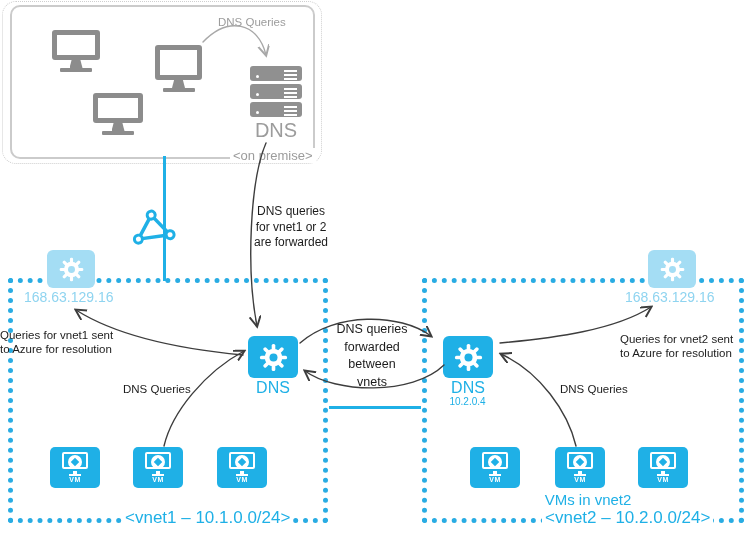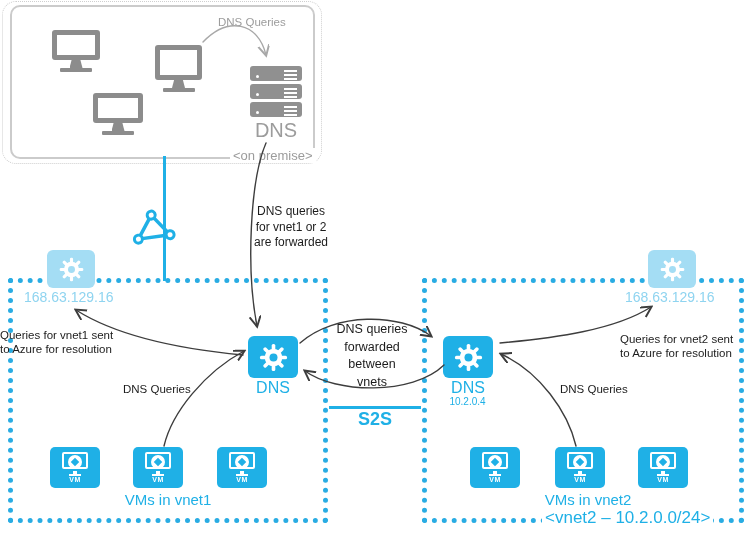--- a/index.html
+++ b/index.html
@@ -170,28 +170,27 @@
   </div>
   <div class="vm" style="left:217px;top:447px">
     <div class="vm-scr"></div>
       <div class="vm-circ">
         <i></i>
       </div>
       <div class="vm-neck"></div>
       <div class="vm-base"></div>
     <div class="vm-label">VM</div>
   </div>
-  <div class="lbl cyan center" style="left:98px;top:491px;width:140px;font-size:15px">VMs in vnet1</div>
+  <div class="lbl cyan whitebg" style="left:122px;top:508px;font-size:17px;z-index:2">&lt;vnet1 – 10.1.0.0/24&gt;</div>
 
   <div class="lbl black-note center" style="left:327px;top:321px;width:90px;font-size:12.5px;line-height:17.5px">DNS queries
 forwarded
 between
 vnets</div>
   <div class="cyan-line" style="left:329px;top:406px;width:92px;height:3px"></div>
-  <div class="lbl cyan center" style="left:330px;top:409px;width:90px;font-size:18px;font-weight:600">S2S</div>
 
   <div class="gearbox light" style="left:648px;top:250px">
     <svg width="27" height="27" viewBox="0 0 24 24">
       <g fill="#fff">
         <rect x="10.6" y="1.5" width="2.8" height="21" rx="1.2"></rect>
         <rect x="10.6" y="1.5" width="2.8" height="21" rx="1.2" transform="rotate(45 12 12)"></rect>
         <rect x="10.6" y="1.5" width="2.8" height="21" rx="1.2" transform="rotate(90 12 12)"></rect>
         <rect x="10.6" y="1.5" width="2.8" height="21" rx="1.2" transform="rotate(135 12 12)"></rect>
         <circle cx="12" cy="12" r="6.8"></circle>
       </g>

